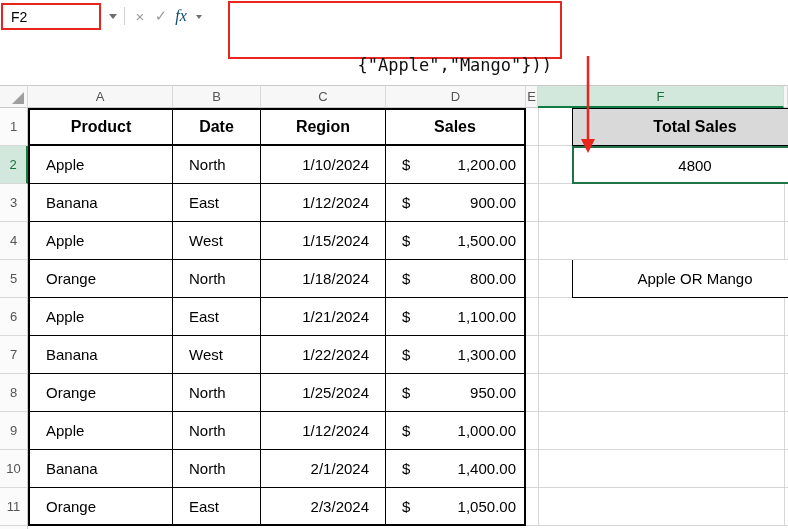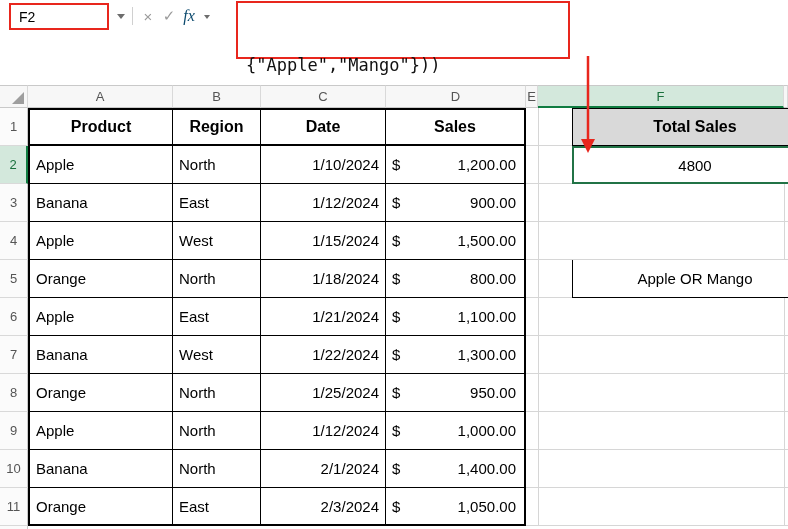--- a/index.html
+++ b/index.html
@@ -1,21 +1,21 @@
 <!DOCTYPE html>
 <html><head>
 <meta charset="utf-8">
 <style>
   * { box-sizing: border-box; margin: 0; padding: 0; }
   html,body { background:#fff; }
   body { font-family:"Liberation Sans", sans-serif; color:#000; }
   .app { position:relative; width:788px; height:529px; background:#fff; overflow:hidden; }
 
   
-  .topbar { position:absolute; left:8px; top:0; width:648px; height:85px; background:#fff; }
+  .topbar { position:absolute; left:0; top:0; width:648px; height:85px; background:#fff;text-align:right; }
   .namebox { position:absolute; left:1px; top:3px; width:100px; height:27px;
              border:2px solid #E8261D; display:flex; align-items:center;
              padding-left:8px; font-size:14px; background:#fff; }
   .nb-chevron { position:absolute; left:102px; top:5px; width:22px; height:22px;
                 display:flex; align-items:center; justify-content:center; }
   .tri { width:0; height:0; border-left:4px solid transparent; border-right:4px solid transparent;
          border-top:5px solid #6d6d6d; }
   .tri.small { border-left-width:3px; border-right-width:3px; border-top-width:4px; }
   .vsep { position:absolute; left:124px; top:7px; width:1px; height:18px; background:#D0D0D0; }
   .fb-icon { position:absolute; top:4px; width:20px; height:24px; display:flex;
@@ -47,21 +47,21 @@
     background-image:repeating-linear-gradient(to bottom,
       transparent 0, transparent 37px, #D6D6D6 37px, #D6D6D6 38px); }
   .vline { position:absolute; top:23px; width:1px; height:418px; background:#D6D6D6; }
 
   
   .dtable { position:absolute; left:28px; top:23px; width:498px;
             display:grid; grid-template-columns:145px 88px 125px 140px;
             grid-auto-rows:38px; background:#fff; }
   .dcell { border-right:1.5px solid #000; border-bottom:1.5px solid #000;
            background:#fff; font-size:15px; display:flex; align-items:center;
-           padding:0 6px; overflow:hidden; }
+           padding:0 16px; overflow:hidden; }
   .dcell.colA { border-left:2px solid #000; }
   .dcell.lastcol { border-right:2px solid #000; }
   .dcell.lastrow { border-bottom:2px solid #000; }
   .dcell.right { justify-content:flex-end; }
   .dcell.money { justify-content:space-between; padding-right:8px; }
   .dhead { font-weight:bold; justify-content:center; font-size:16px;
            border-top:2px solid #000; border-bottom:2px solid #000; }
 
   
   .fbox { position:absolute; left:538px; width:246px; height:38px; background:#fff;
@@ -120,22 +120,22 @@
     <div class="rowhdr" style="top:365px">10</div>
     <div class="rowhdr" style="top:403px">11</div>
     <div class="rowhdr" style="top:441px;height:3px;border-bottom:none"></div>
 
     <div class="gridarea"></div>
     <div class="vline" style="left:538px"></div>
     <div class="vline" style="left:784px"></div>
 
     <div class="dtable">
       <div class="dcell dhead colA">Product</div>
+      <div class="dcell dhead">Date</div>
       <div class="dcell dhead">Region</div>
-      <div class="dcell dhead">Date</div>
       <div class="dcell dhead lastcol">Sales</div>
 
       <div class="dcell colA">Apple</div>
       <div class="dcell">North</div>
       <div class="dcell right">1/10/2024</div>
       <div class="dcell money lastcol">
           <span>$</span>
           <span>1,200.00</span>
         </div>
 

